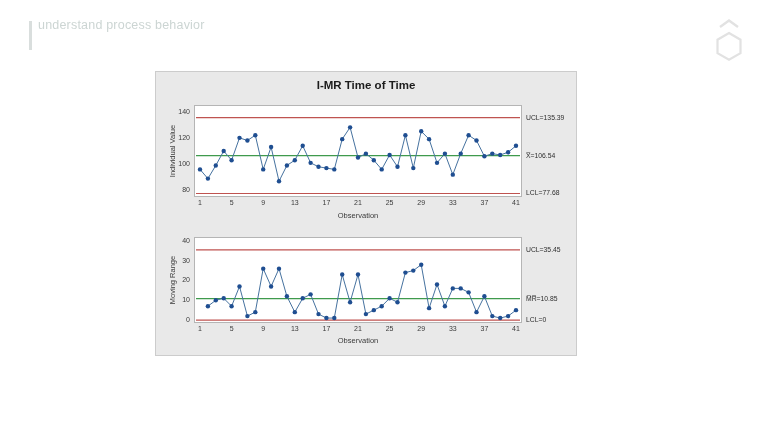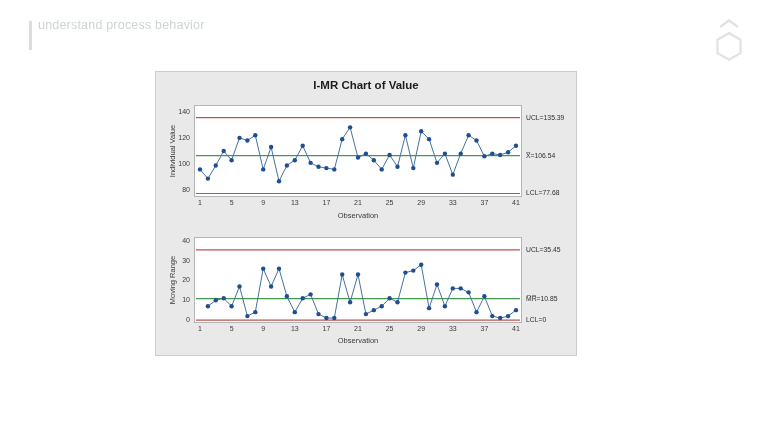--- a/index.html
+++ b/index.html
@@ -34,21 +34,21 @@
 
   <div class="hbar"></div>
   <div class="hline1">understand process behavior</div>
 
   <svg class="logo" width="48" height="54" viewBox="0 0 48 54">
     <polyline points="15,13 24,6.5 33,13" fill="none" stroke="#e2e2e2" stroke-width="2.4"></polyline>
     <polygon points="24,19 35.5,25.7 35.5,39.1 24,45.8 12.5,39.1 12.5,25.7" fill="none" stroke="#e2e2e2" stroke-width="2.2"></polygon>
   </svg>
 
   <div class="panel">
-    <div class="chart-title">I-MR Chart of Value</div>
+    <div class="chart-title">I-MR Time of Time</div>
 
     <div class="ylabel" id="yl0">Individual Value</div>
     <svg class="plot" id="plot0" width="328" height="92">
         <rect x="0.5" y="0.5" width="327" height="91" fill="#ffffff" stroke="#b5b5b5"></rect>
         <line x1="2" x2="326" y1="12.630285714285732" y2="12.630285714285732" stroke="#bf5350" stroke-width="1.2"></line>
         <line x1="2" x2="326" y1="50.54742857142856" y2="50.54742857142856" stroke="#3f9a4d" stroke-width="1.2"></line>
         <line x1="2" x2="326" y1="88.47771428571428" y2="88.47771428571428" stroke="#bf5350" stroke-width="1.2"></line>
         <polyline points="6,64.4 13.9,73.6 21.8,60.457142857142856 29.7,46 37.6,55.2 45.5,32.857142857142854 53.4,35.48571428571429 61.3,30.228571428571428 69.2,64.4 77.1,42.05714285714286 85,76.22857142857143 92.9,60.457142857142856 100.8,55.2 108.7,40.74285714285714 116.6,57.82857142857143 124.5,61.77142857142857 132.4,63.08571428571429 140.3,64.4 148.2,34.17142857142857 156.1,22.34285714285714 164,52.57142857142857 171.9,48.628571428571426 179.8,55.2 187.7,64.4 195.6,49.94285714285714 203.5,61.77142857142857 211.4,30.228571428571428 219.3,63.08571428571429 227.2,26.285714285714285 235.1,34.17142857142857 243,57.82857142857143 250.9,48.628571428571426 258.8,69.65714285714286 266.7,48.628571428571426 274.6,30.228571428571428 282.5,35.48571428571429 290.4,51.25714285714286 298.3,48.628571428571426 306.2,49.94285714285714 314.1,47.31428571428572 322,40.74285714285714" fill="none" stroke="#46729f" stroke-width="1"></polyline>
         <circle cx="6" cy="64.4" r="2.2" fill="#1f4e91"></circle>
         <circle cx="13.9" cy="73.6" r="2.2" fill="#1f4e91"></circle>

